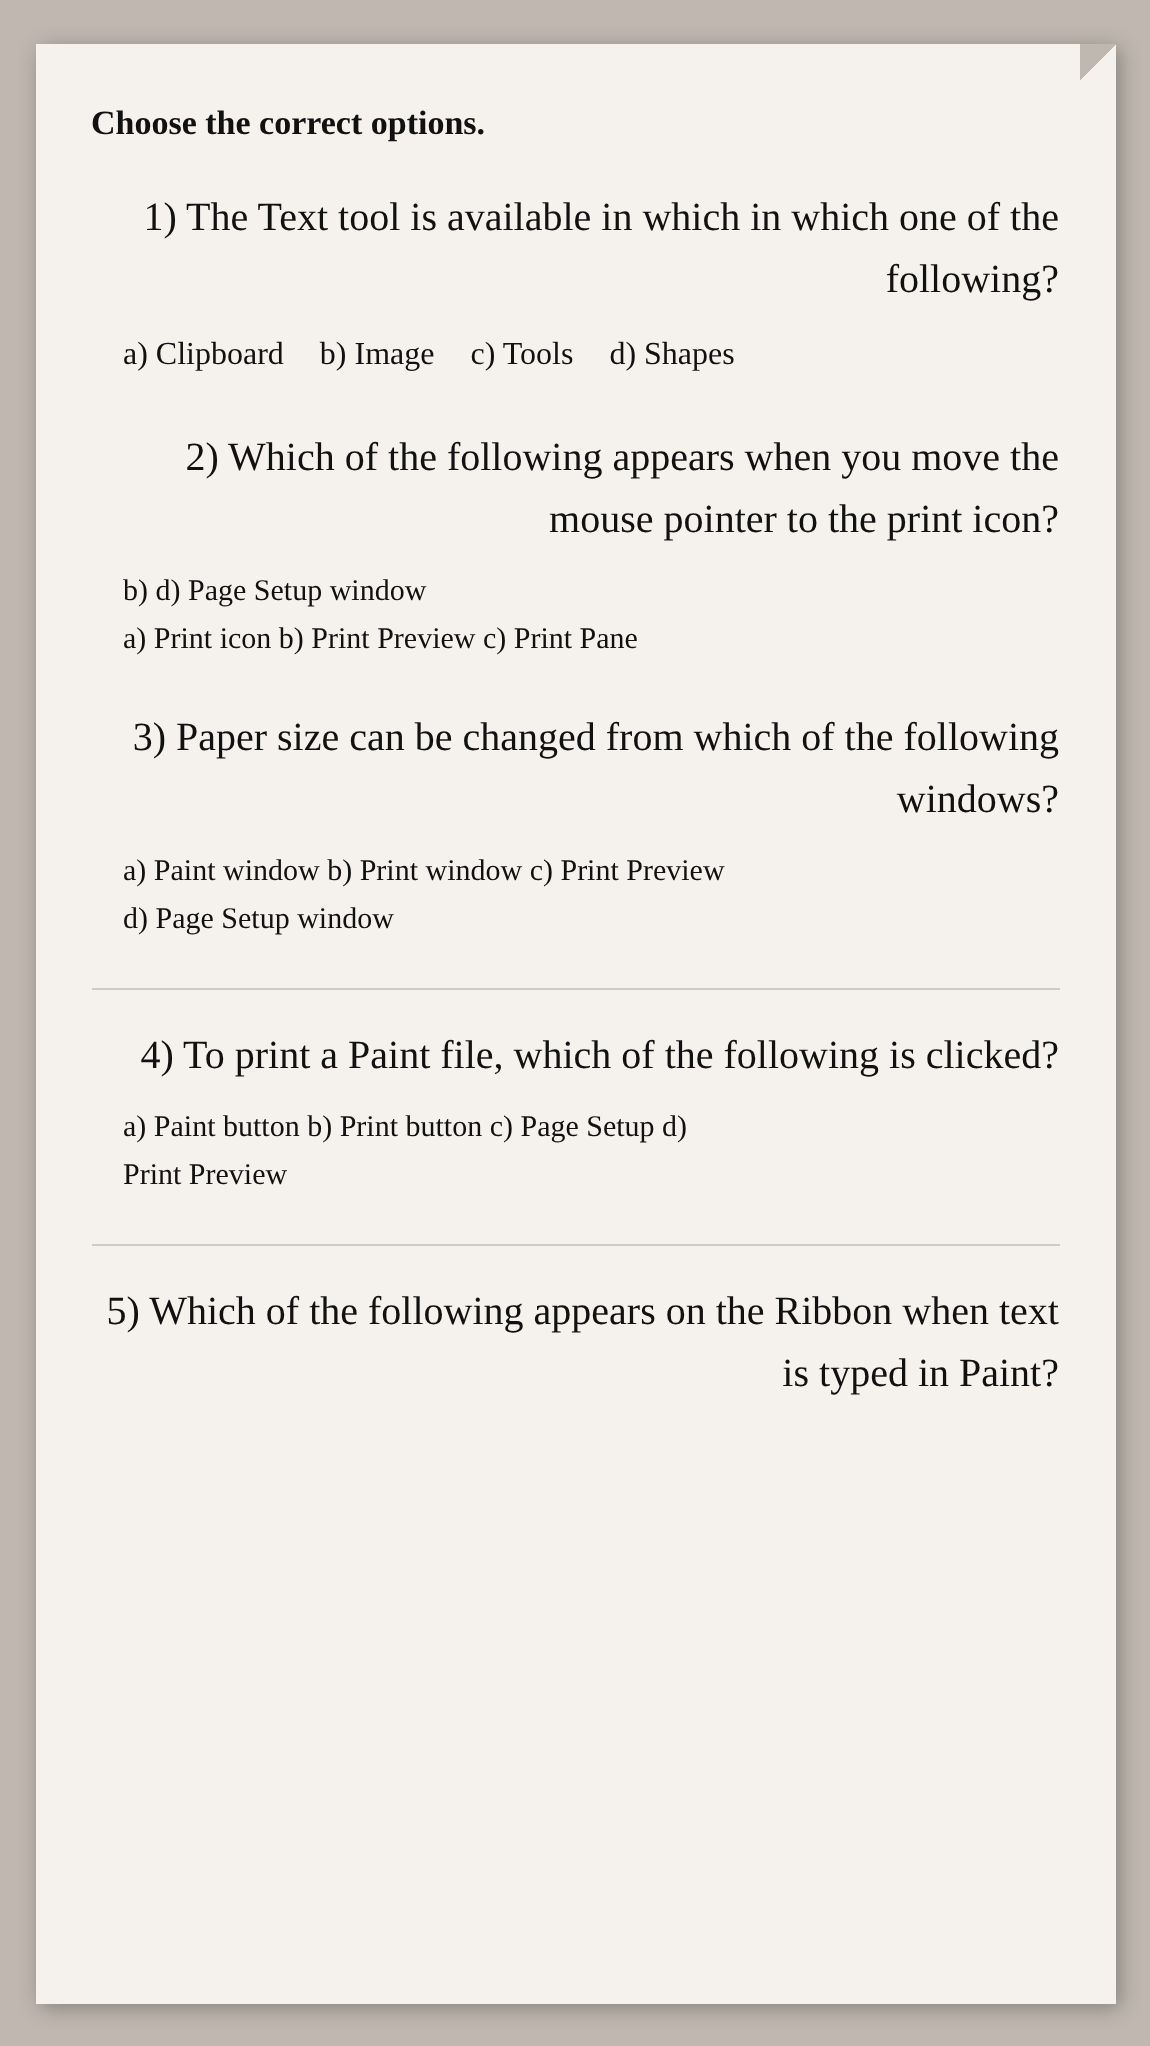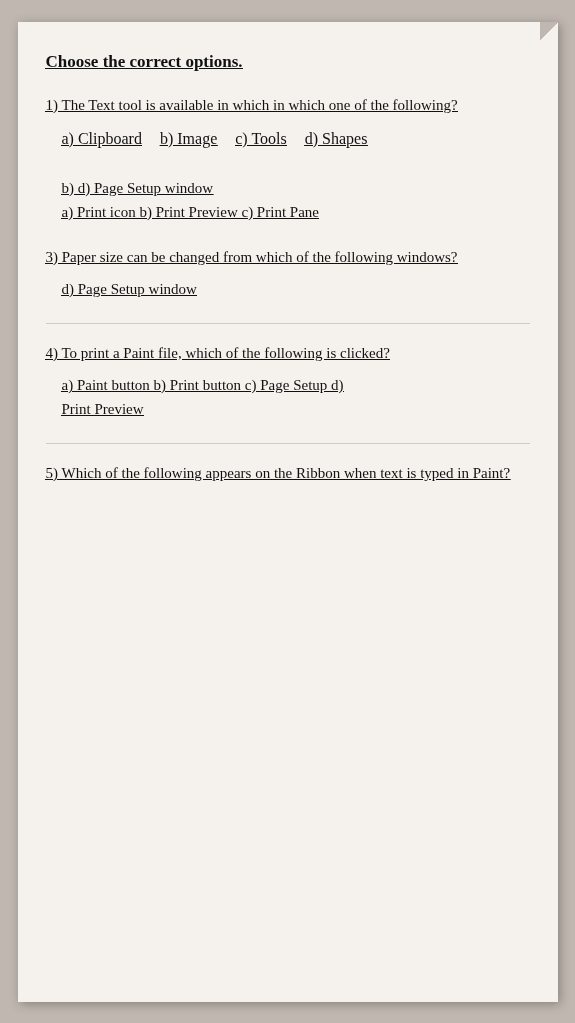--- a/index.html
+++ b/index.html
@@ -1,19 +1,18 @@
 <!DOCTYPE html>
 <html><head>
   <meta charset="utf-8">
   <style>
     * {
       margin: 0;
       padding: 0;
       box-sizing: border-box;
-      text-decoration: underline;
     }
 
     body {
       width: 575px;
       min-height: 1023px;
       background: #c0b8b0;
       display: flex;
       align-items: center;
       justify-content: center;
       font-family: Georgia, 'Times New Roman', serif;
@@ -44,23 +43,24 @@
       margin-bottom: 22px;
       color: #111;
     }
 
     .question {
       margin-bottom: 22px;
       color: #111;
     }
 
     .question-text {
-      font-size: 15px;
+      font-size: 20px;
       line-height: 1.55;
       margin-bottom: 8px;
+      text-align: right;
     }
 
     .options {
       font-size: 15px;
       line-height: 1.6;
       padding-left: 16px;
     }
 
     .options-inline {
       display: flex;
@@ -94,32 +94,37 @@
     </div>
     <div class="options-inline">
       <span class="option-item">a) Clipboard</span>
       <span class="option-item">b) Image</span>
       <span class="option-item">c) Tools</span>
       <span class="option-item">d) Shapes</span>
     </div>
   </div>
 
   <div class="question">
+    <div class="question-text">
+      <span>2)</span>
+      <span>Which of the following appears  when you move  the mouse  pointer to the print icon?</span>
+    </div>
     <div class="options">
       <div>b)  d) Page Setup window</div>
       <div>a) Print icon    b) Print  Preview    c) Print  Pane</div>
     </div>
   </div>
 
   <div class="question">
     <div class="question-text">
       <span>3)</span>
       <span>Paper size can be changed from which  of the following windows?</span>
     </div>
     <div class="options">
+      <div>a) Paint window    b) Print window    c) Print Preview</div>
       <div>    d) Page Setup window</div>
     </div>
   </div>
 
   <hr class="divider">
 
   <div class="question">
     <div class="question-text">
       <span>4)</span>
       <span>To print  a Paint  file, which  of the following is clicked?</span>

